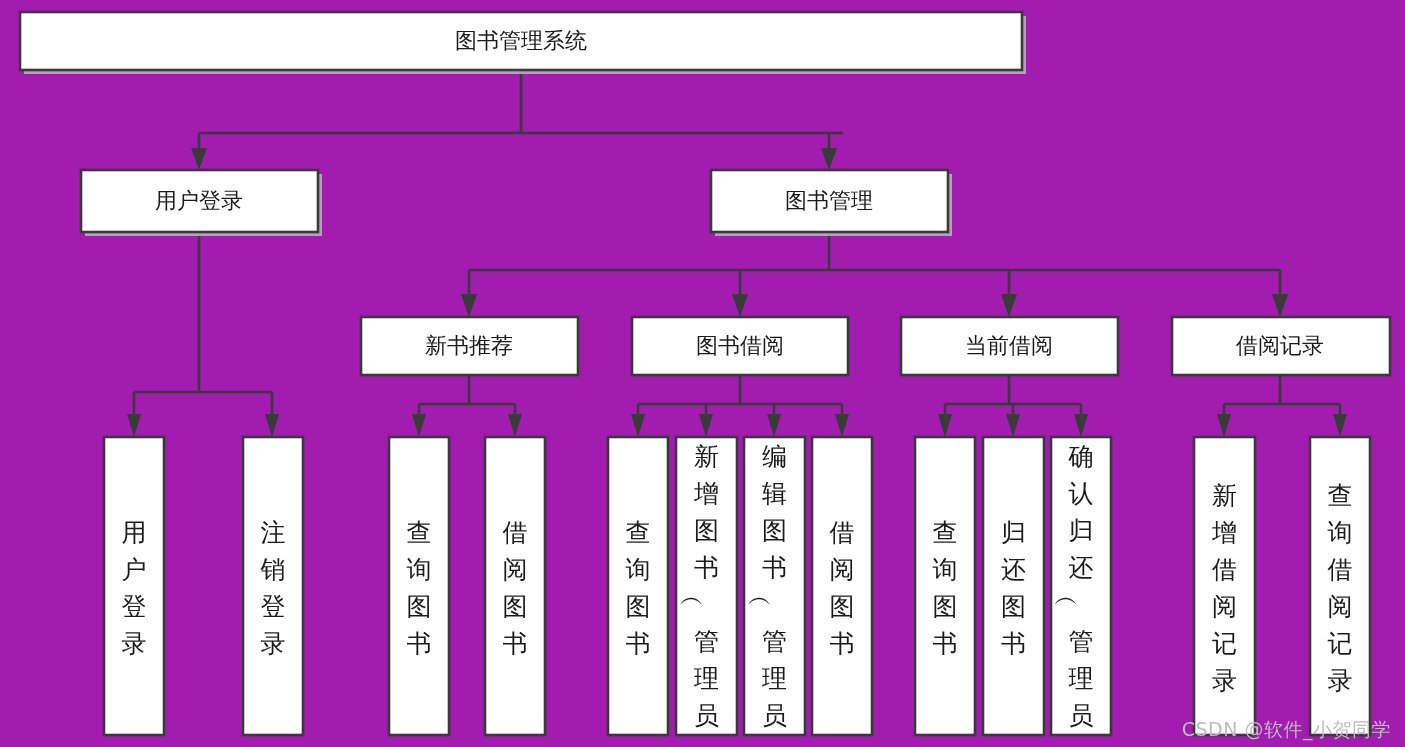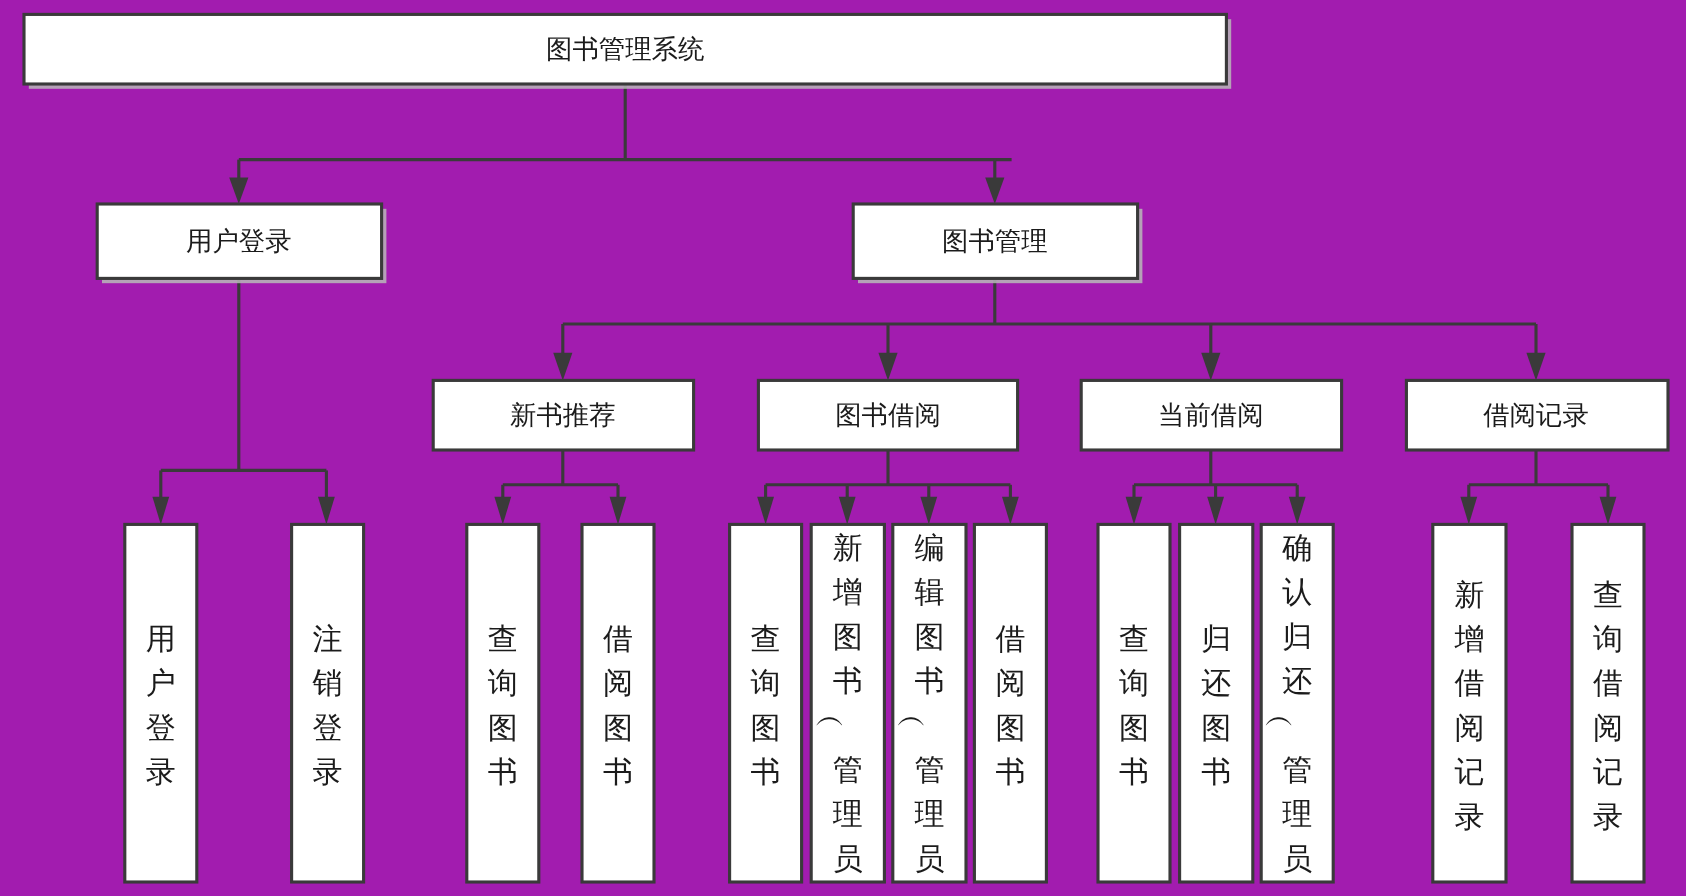--- a/index.html
+++ b/index.html
@@ -244,13 +244,14 @@
           <text class="node-label-vert" x="1224.5" y="503.86"><tspan x="1224.5">新</tspan><tspan x="1224.5" dy="37">增</tspan><tspan x="1224.5" dy="37">借</tspan><tspan x="1224.5" dy="37">阅</tspan><tspan x="1224.5" dy="37">记</tspan><tspan x="1224.5" dy="37">录</tspan></text>
         </g>
         <g>
           <rect class="node-box" x="1310" y="437" width="60" height="298"></rect>
           <text class="node-label-vert" x="1340" y="503.86"><tspan x="1340">查</tspan><tspan x="1340" dy="37">询</tspan><tspan x="1340" dy="37">借</tspan><tspan x="1340" dy="37">阅</tspan><tspan x="1340" dy="37">记</tspan><tspan x="1340" dy="37">录</tspan></text>
         </g>
       </g>
 
   </svg>
 
+  <div class="watermark">CSDN @软件_小贺同学</div>
 </div>
 
 </body></html>

